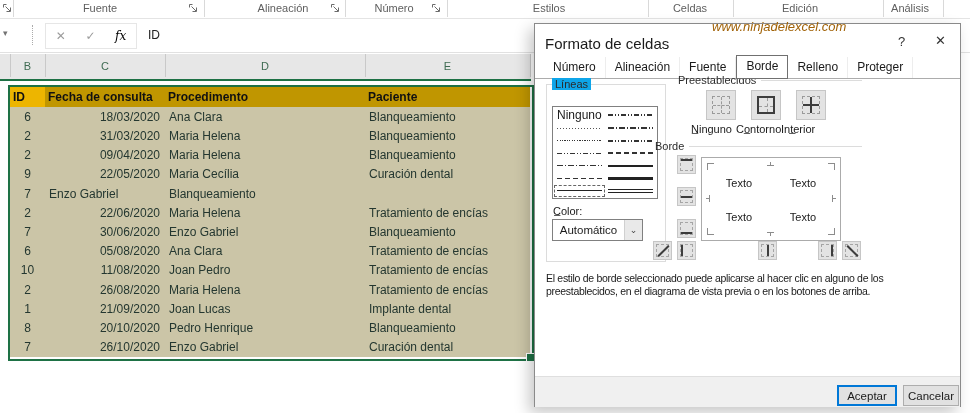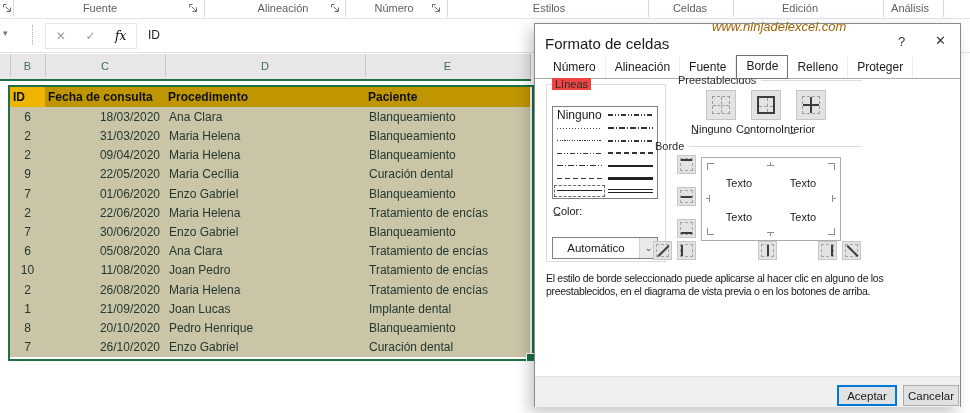--- a/index.html
+++ b/index.html
@@ -52,39 +52,39 @@
   #tabstrip{position:absolute;left:0;top:32px;width:100%;height:23px;border-bottom:1px solid #ACACAC;
             display:flex;align-items:flex-end;padding-left:9px;box-sizing:border-box;}
   .tab{font-size:12px;color:#1a1a1a;padding:3px 9px 4px;border-right:1px solid #EDEDED;cursor:pointer;}
   .tab.active{border:1px solid #707070;background:#fff;margin-bottom:-1px;padding-bottom:5px;position:relative;z-index:2;}
 
   .group-title{font-size:11px;color:#2b2b2b;}
   .rule{flex:1;height:1px;background:#DCDCDC;margin-left:5px;margin-top:6px;}
 
   
   #lineas-box{position:absolute;left:11px;top:60px;width:118px;height:176px;border:1px solid #DCDCDC;}
-  #lineas-label{position:absolute;left:5px;top:-7px;background:#ef4444;padding:0 3px;}
+  #lineas-label{position:absolute;left:5px;top:-7px;background:#0ea5e9;padding:0 3px;}
   .fld-label{font-size:11px;color:#1a1a1a;}
   #estilo-label{position:absolute;left:6px;top:22px;}
   #stylebox{position:absolute;left:5px;top:21px;width:106px;height:93px;border:1px solid #808080;background:#fff;
             display:grid;grid-template-columns:1fr 1fr;grid-auto-flow:column;grid-template-rows:repeat(7,1fr);padding:1px;box-sizing:border-box;}
   .ls-item{display:flex;align-items:center;padding:0 3px;cursor:pointer;position:relative;}
   .ls-item .line{width:100%;}
   .ls-none{font-size:12px;color:#1a1a1a;}
   .l1{height:1px;} .l2{height:2px;} .l3{height:3px;}
   .p-dotf{background:repeating-linear-gradient(90deg,#555 0 1px,transparent 1px 3px);}
   .p-dot{background:repeating-linear-gradient(90deg,#333 0 1px,transparent 1px 2.5px);}
   .p-ddd{background:repeating-linear-gradient(90deg,#333 0 5px,transparent 5px 7px,#333 7px 8px,transparent 8px 10px,#333 10px 11px,transparent 11px 13px);}
   .p-dd{background:repeating-linear-gradient(90deg,#333 0 6px,transparent 6px 8px,#333 8px 9px,transparent 9px 11px);}
   .p-dash{background:repeating-linear-gradient(90deg,#333 0 5px,transparent 5px 8px);}
   .p-solid{background:#222;}
   .p-double{height:4px;border-top:1px solid #222;border-bottom:1px solid #222;background:transparent;box-sizing:border-box;}
   .ls-item.selected{outline:1px dashed #666;outline-offset:-1px;}
   #color-label{position:absolute;left:6px;top:120px;}
-  #color-combo{position:absolute;left:5px;top:152px;width:106px;height:22px;border:1px solid #808080;background:#fff;
+  #color-combo{position:absolute;left:5px;top:134px;width:91px;height:22px;border:1px solid #808080;background:#fff;
                display:flex;align-items:center;cursor:pointer;box-sizing:border-box;}
   #color-combo .val{flex:1;text-align:center;font-size:11.5px;color:#1a1a1a;}
   #color-combo .arrow{width:17px;height:100%;background:#E9E9E9;display:flex;align-items:center;justify-content:center;
                       font-size:9px;color:#444;border-left:1px solid #D0D0D0;}
 
   
   #presets-title{position:absolute;left:143px;top:50px;width:184px;display:flex;}
   .preset-btn{position:absolute;top:66px;width:30px;height:30px;background:#E3E3E3;border:1px solid #C6C6C6;
               display:flex;align-items:center;justify-content:center;cursor:pointer;box-sizing:border-box;}
   .pico{position:relative;width:18px;height:18px;border:1px dashed #9a9a9a;box-sizing:border-box;}
@@ -216,21 +216,20 @@
 
     <div class="trow">
       <div class="td c-id">9</div>
       <div class="td c-fecha">22/05/2020</div>
       <div class="td c-pac">Maria Cecília</div>
       <div class="td c-proc">Curación dental</div>
     </div>
 
     <div class="trow">
       <div class="td c-id">7</div>
-      <div class="td c-fecha">01/06/2020</div>
       <div class="td c-pac">Enzo Gabriel</div>
       <div class="td c-proc">Blanqueamiento</div>
     </div>
 
     <div class="trow">
       <div class="td c-id">2</div>
       <div class="td c-fecha">22/06/2020</div>
       <div class="td c-pac">Maria Helena</div>
       <div class="td c-proc">Tratamiento de encías</div>
     </div>

